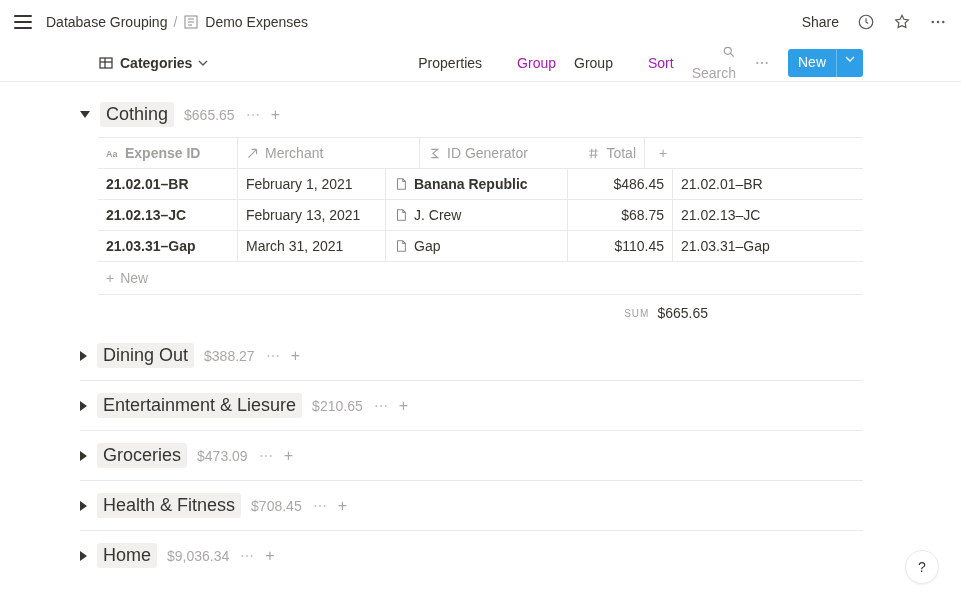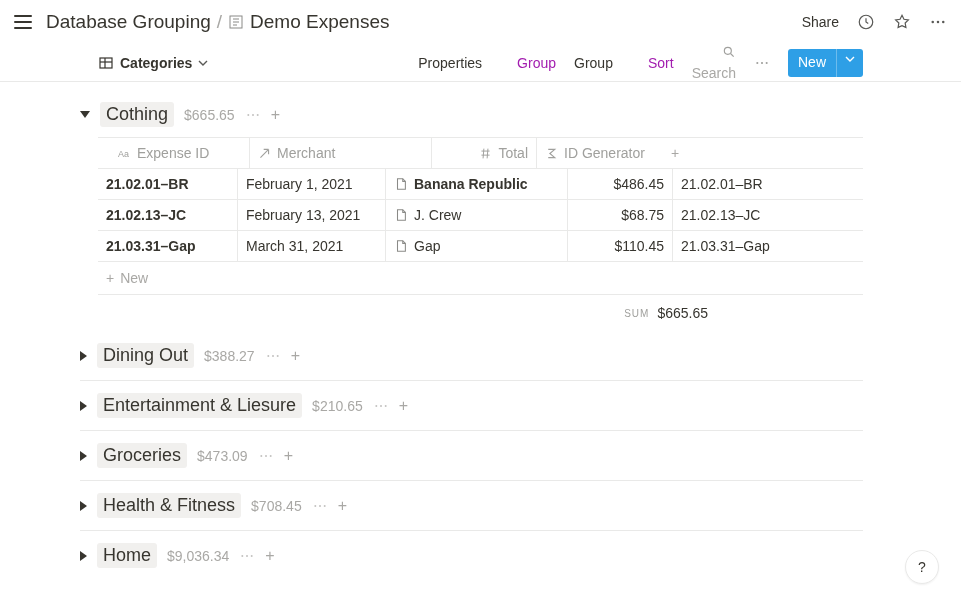--- a/index.html
+++ b/index.html
@@ -1,20 +1,20 @@
 <!DOCTYPE html>
 <html><head>
 <meta charset="utf-8">
 <style>
 * { box-sizing: border-box; margin: 0; padding: 0; }
 body { font-family: -apple-system, BlinkMacSystemFont, "Segoe UI", sans-serif; color: #37352f; background: #fff; font-size: 14px; width: 961px; height: 600px; overflow: hidden; }
 .topbar { display: flex; align-items: center; padding: 10px 14px; height: 44px; border-bottom: none; }
 .hamburger { width: 18px; height: 14px; display: flex; flex-direction: column; justify-content: space-between; margin-right: 14px; cursor: pointer; }
 .hamburger span { height: 2px; background: #37352f; border-radius: 1px; }
-.breadcrumbs { display: flex; align-items: center; gap: 6px; font-size: 19px; }
+.breadcrumbs { display: flex; align-items: center; gap: 6px; font-size: 14px; }
 .crumb-parent { color: #37352f; cursor: pointer; }
 .crumb-sep { color: #a9a8a5; }
 .crumb-current { display: flex; align-items: center; gap: 6px; cursor: pointer; }
 .page-icon { color: #8a8a87; }
 .topbar-right { margin-left: auto; display: flex; align-items: center; gap: 18px; }
 .share-label { font-size: 14px; cursor: pointer; }
 .icon-btn { cursor: pointer; color: #595956; display: flex; alignItems:center; }
 
 .viewbar { display: flex; align-items: center; padding: 6px 98px; height: 38px; border-bottom: 1px solid #e9e9e8; }
 .view-select { display: flex; align-items: center; gap: 6px; font-weight: 600; cursor: pointer; }
@@ -34,21 +34,21 @@
 .disclosure.closed { border-top: 5px solid transparent; border-bottom: 5px solid transparent; border-left: 7px solid #37352f; }
 .chip { background: #f1f0ee; padding: 2px 6px; border-radius: 3px; font-size: 18px; }
 .group-total { color: #a9a8a5; }
 .plus-sm { color: #a9a8a5; cursor: pointer; font-size: 16px; }
 
 .tbl { display: flex; flex-direction: column; margin-left: 18px; }
 .tbl-head, .tbl-row { display: flex; border-bottom: 1px solid #e9e9e8; }
 .tbl-head { color: #a0a09d; font-size: 14px; border-top: 1px solid #e9e9e8; }
 .cell { padding: 7px 8px; border-right: 1px solid #e9e9e8; display: flex; align-items: center; gap: 6px; }
 .c-id { width: 140px; font-weight: 600; border-left: none; }
-.tbl-head .c-id { font-weight: 400; margin-left: 12px; }
+.tbl-head .c-id { font-weight: 700; }
 .c-date { width: 148px; }
 .c-merchant { width: 182px; }
 .c-total { width: 105px; justify-content: flex-end; }
 .c-gen { width: 120px; border-right: none; }
 .c-add { width: 36px; justify-content: center; color: #a9a8a5; cursor: pointer; border-right: none; }
 .merchant-text { font-weight: 500; }
 .merchant-text.b { font-weight: 600; }
 .col-icon { color: #a9a8a5; }
 .tbl-new { padding: 8px 8px; color: #a9a8a5; display: flex; align-items:center; gap:6px; cursor: pointer; border-bottom: 1px solid #e9e9e8; }
 .tbl-sum { display: flex; justify-content: flex-end; padding: 10px 0; gap: 8px; margin-right: 155px; }
@@ -170,34 +170,34 @@
             <text x="0" y="12" font-size="11" fill="#a0a09d">Aa</text>
           </svg>
         <span>Expense ID</span>
       </div>
       <div class="cell c-merchant">
         <svg class="col-icon" width="13" height="13" viewBox="0 0 16 16" fill="none" stroke="#a0a09d" stroke-width="1.4">
             <path d="M3 13L13 3M13 3H7M13 3v6"></path>
           </svg>
         <span>Merchant</span>
       </div>
+      <div class="cell c-gen">
+        <svg class="col-icon" width="13" height="13" viewBox="0 0 16 16" fill="none" stroke="#a0a09d" stroke-width="1.4">
+            <path d="M4 3h8l-6 5 6 5H4"></path>
+          </svg>
+        <span>ID Generator</span>
+      </div>
       <div class="cell c-total">
         <svg class="col-icon" width="13" height="13" viewBox="0 0 16 16" fill="none" stroke="#a0a09d" stroke-width="1.2">
             <line x1="3" y1="5" x2="13" y2="5"></line>
             <line x1="3" y1="10" x2="13" y2="10"></line>
             <line x1="6" y1="2" x2="5" y2="14"></line>
             <line x1="11" y1="2" x2="10" y2="14"></line>
           </svg>
         <span>Total</span>
-      </div>
-      <div class="cell c-gen">
-        <svg class="col-icon" width="13" height="13" viewBox="0 0 16 16" fill="none" stroke="#a0a09d" stroke-width="1.4">
-            <path d="M4 3h8l-6 5 6 5H4"></path>
-          </svg>
-        <span>ID Generator</span>
       </div>
       <div class="cell c-add">+</div>
     </div>
 
     <div class="tbl-row">
       <div class="cell c-id">21.02.01–BR</div>
       <div class="cell c-date">February 1, 2021</div>
       <div class="cell c-merchant">
         <svg class="col-icon" width="14" height="14" viewBox="0 0 16 16" fill="none" stroke="#8a8a87" stroke-width="1.2">
             <path d="M4 2h6l3 3v9H4z"></path>

